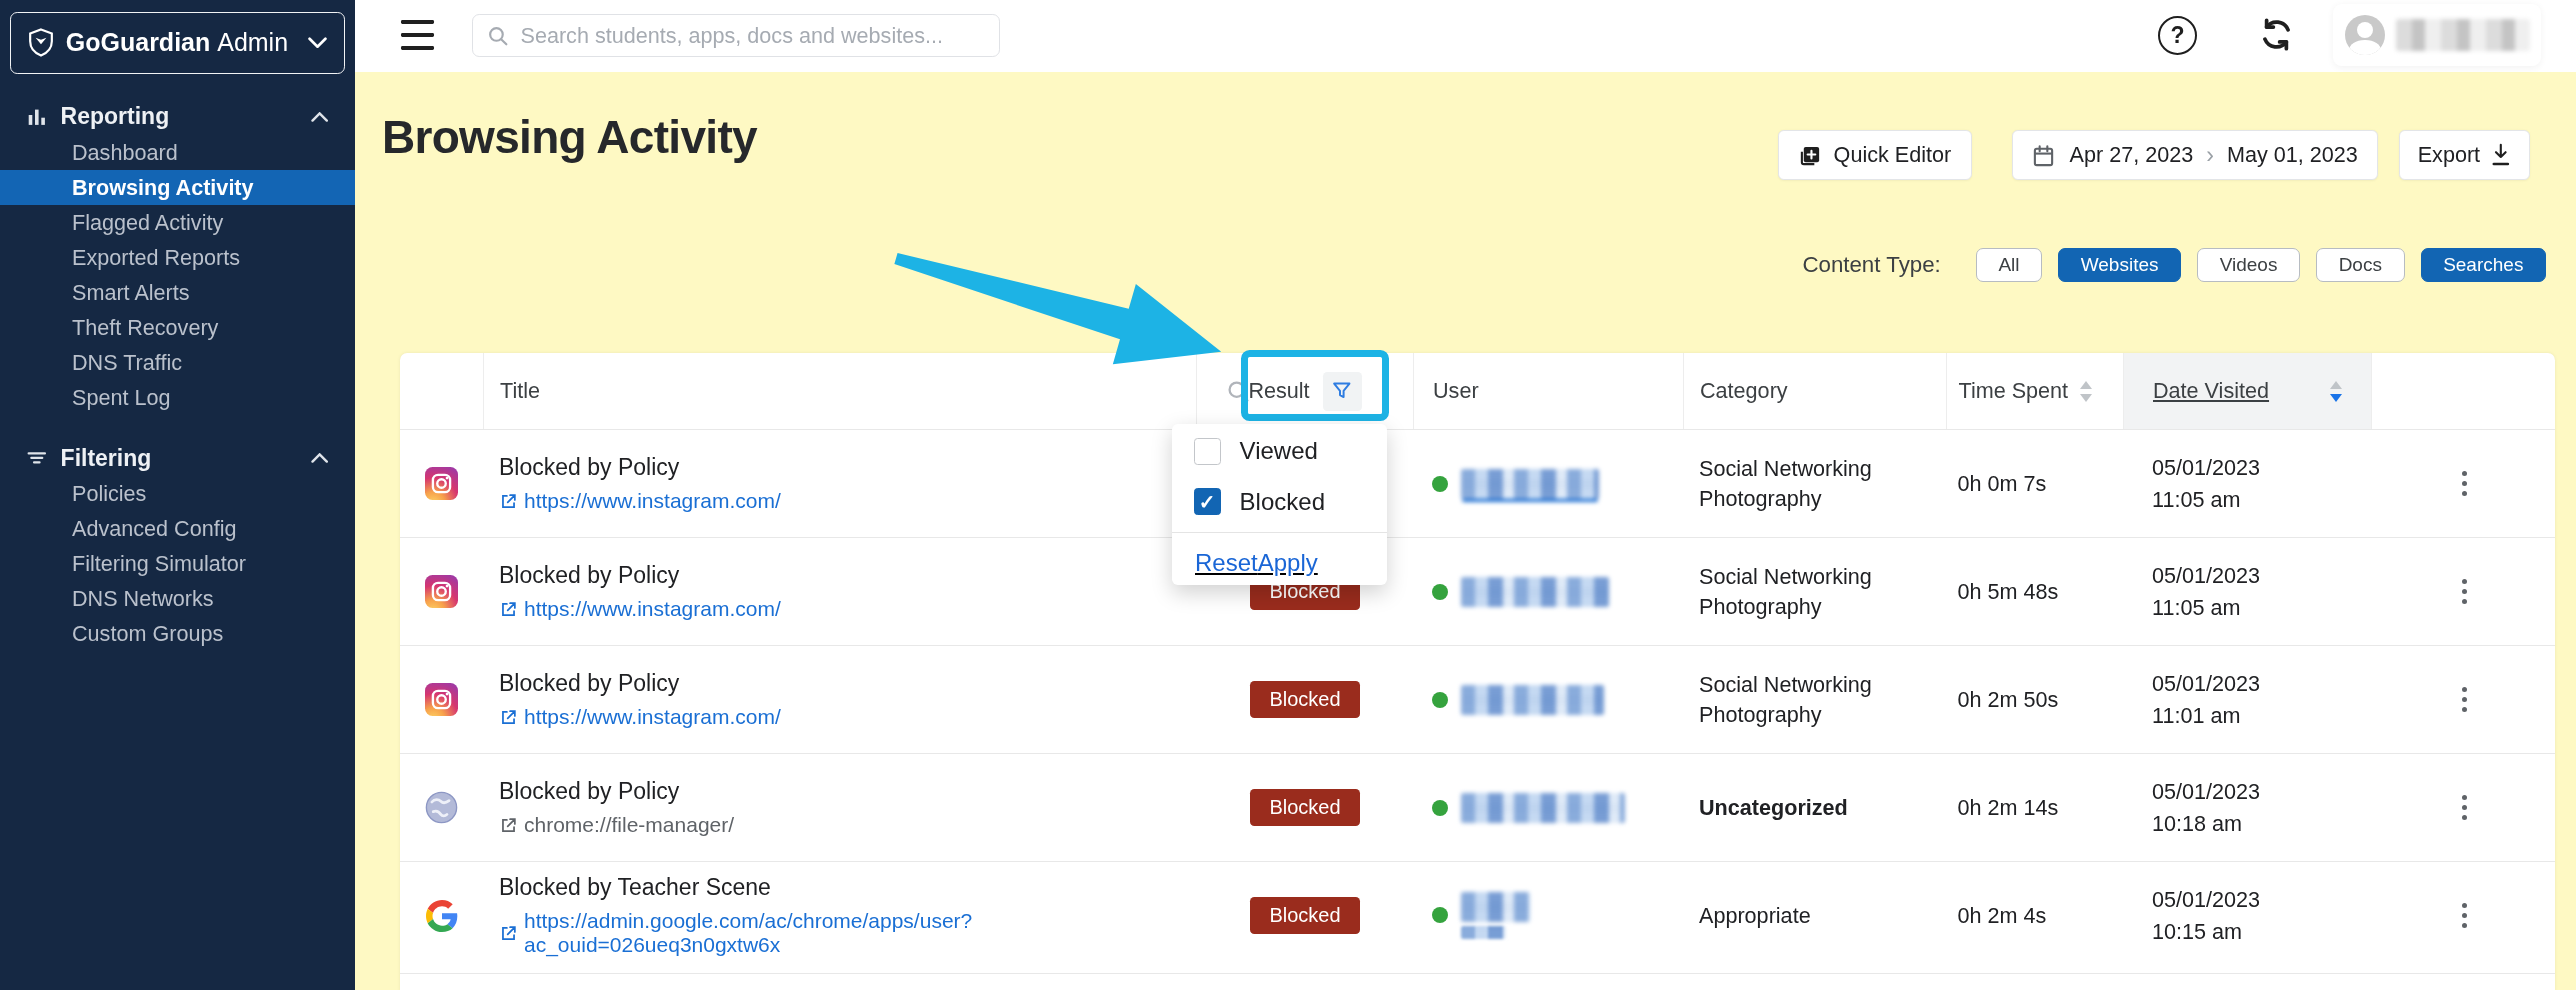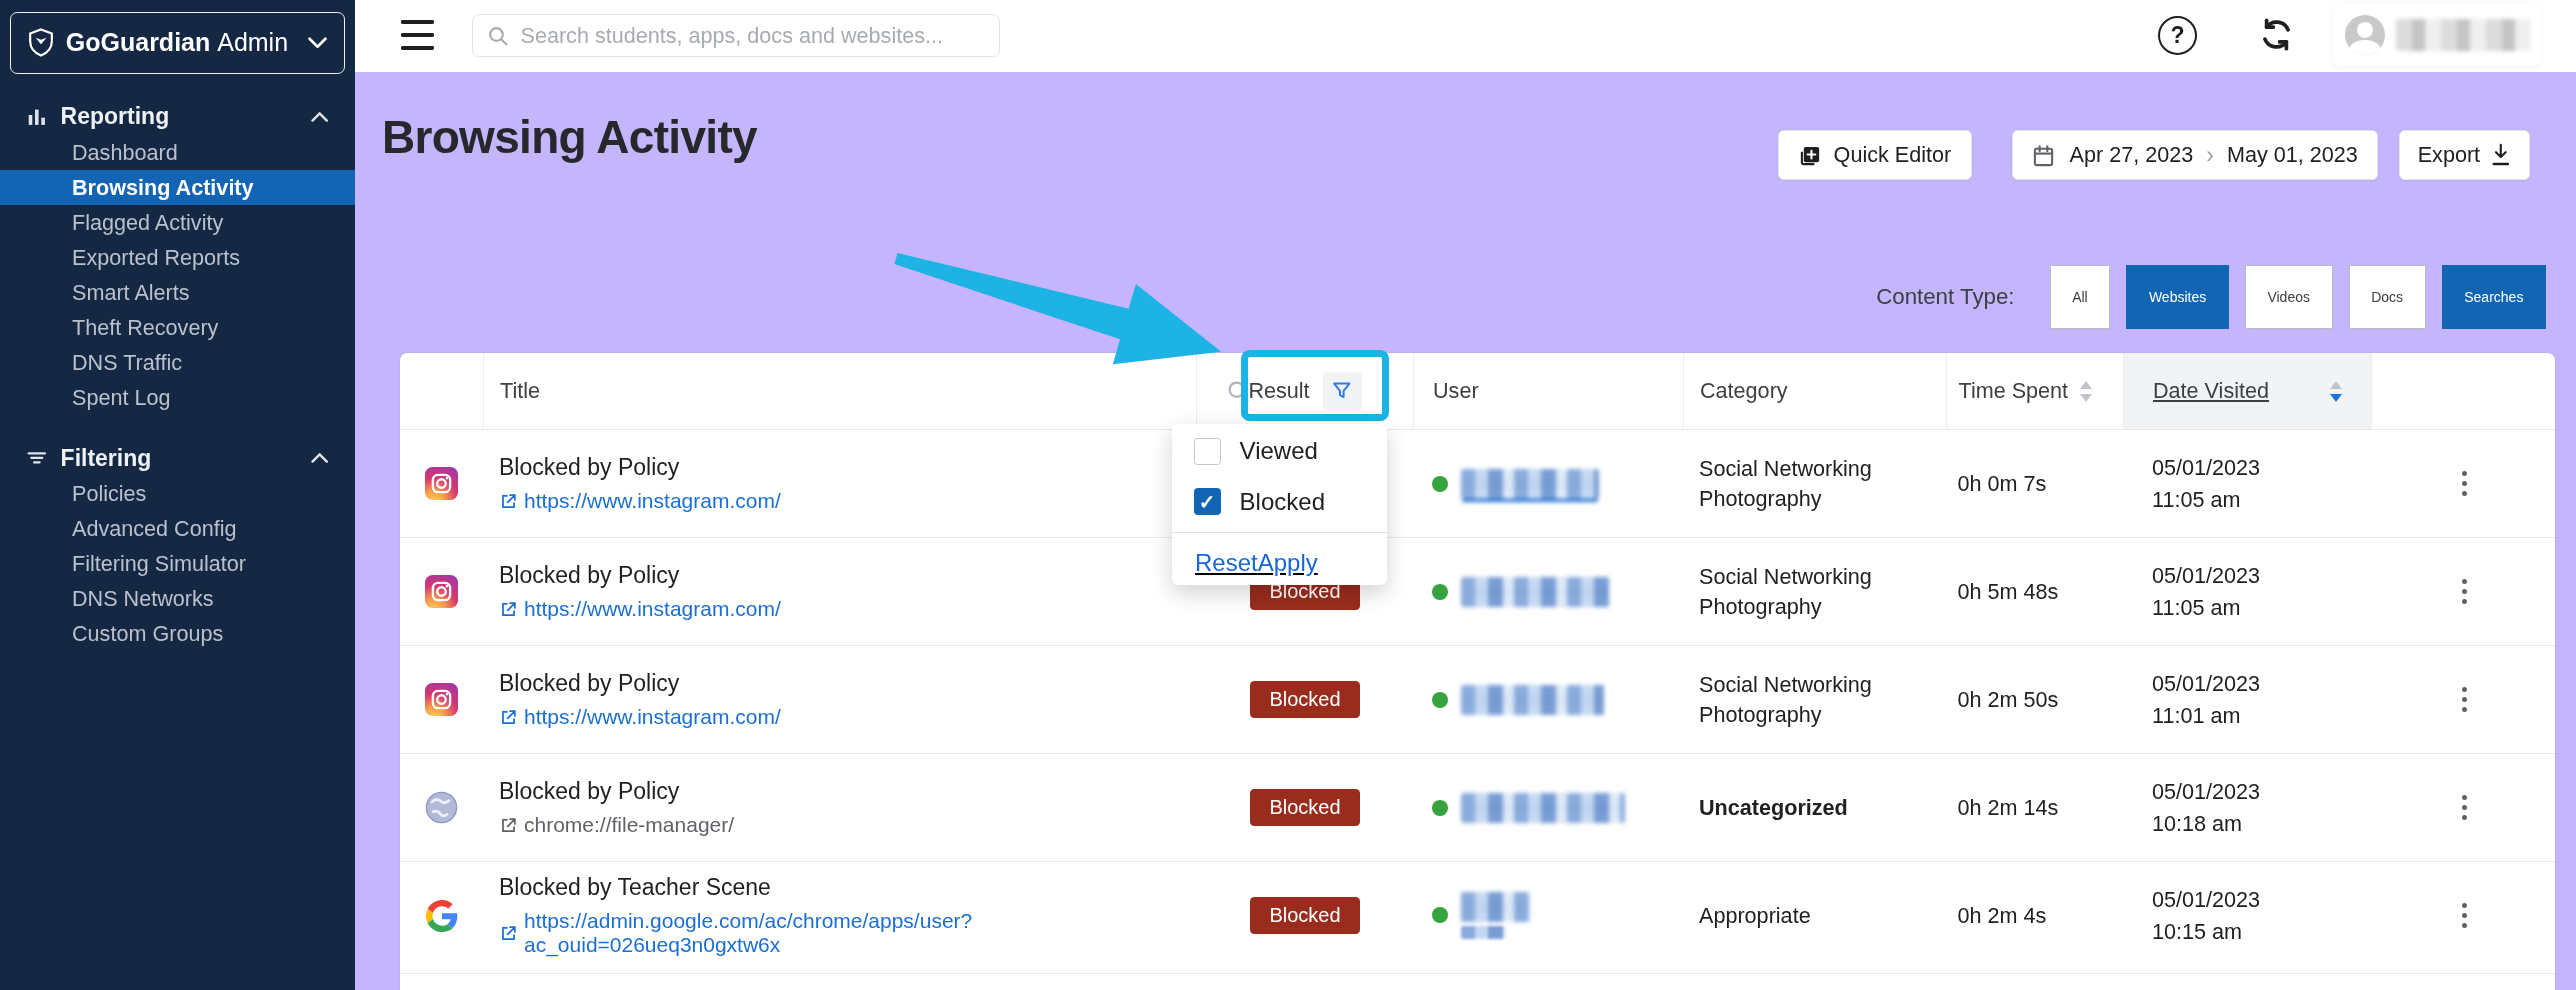--- a/index.html
+++ b/index.html
@@ -1,17 +1,17 @@
 <!DOCTYPE html>
 <html style="font-size:11.5px"><head>
 <meta charset="utf-8">
 <style>
   * { margin:0; padding:0; box-sizing:border-box; }
   html,body { width:2576px; height:990px; font-family:"Liberation Sans", sans-serif; }
-  .app { position:relative; width:2576px; height:990px; background:#c4b5fd; overflow:hidden; }
+  .app { position:relative; width:2576px; height:990px; background:#fef9c3; overflow:hidden; }
 
   
   .sidebar { position:absolute; left:0; top:0; width:355px; height:990px; background:#152843; z-index:2; }
   .logo-box { margin:11.5px 10px 0 10px; height:62px; border:1.4px solid #f1f3f5; border-radius:7.2px;
               display:flex; align-items:center; padding:0 17.3px; cursor:pointer; }
   .logo-shield { width:26px; height:29px; margin-right:11.5px; flex:none; }
   .logo-text { font-size:25px; color:#fff; white-space:nowrap; }
   .logo-text b { font-weight:700; }
   .logo-chevron { margin-left:auto; width:19px; height:11.5px; }
   .nav-section-header { display:flex; align-items:center; padding:0 27px 0 26px; height:37px; margin-top:24.5px;
@@ -56,24 +56,24 @@
   .btn-org { margin-left:40px; padding:0 17.3px; }
   .org-ring { width:21.6px; height:21.6px; border:5.8px solid #1265b3; border-radius:50%; margin-right:11.5px; flex:none; }
   .btn-org .chev { width:16px; height:9.4px; margin-left:14.4px; }
   .btn-date { margin-left:40px; padding:0 19px; }
   .btn-date svg { width:23px; height:23px; margin-right:14.4px; }
   .date-sep { color:#9aa0a6; margin:0 13px; font-size:23px; }
   .btn-export { margin-left:21.6px; padding:0 17.3px; }
   .btn-export svg { width:21.6px; height:24.5px; margin-left:10px; }
 
   
-  .content-type { position:absolute; right:30px; top:265px; display:flex; align-items:center; }
+  .content-type { position:absolute; right:30px; top:248px; display:flex; align-items:center; }
   .ct-label { font-size:22.3px; color:#3c4043; margin-right:19px; }
-  .ct-btn { height:64px; border-radius:0; display:flex; align-items:center; padding:0 21.6px;
-            font-size:14px; margin-left:16px; cursor:pointer; background:#fff; border:1.4px solid #b7bcc2; color:#3c4043; }
+  .ct-btn { height:34px; border-radius:7px; display:flex; align-items:center; padding:0 21.6px;
+            font-size:19px; margin-left:16px; cursor:pointer; background:#fff; border:1.4px solid #b7bcc2; color:#3c4043; }
   .ct-btn.active { background:#1265b3; border-color:#1265b3; color:#fff; }
 
   
   .table-card { position:absolute; left:400px; top:353px; width:2155px; height:637px; background:#fff;
                 border-radius:7.2px 7.2px 0 0; box-shadow:0 0.7px 3.6px rgba(0,0,0,0.08); z-index:1; }
   .tgrid { display:grid; grid-template-columns:83px 714px 216px 270px 263px 177px 249px 184px; align-items:center; }
   .thead { height:76px; color:#3c4043; font-size:21.6px; position:relative; }
   .hcell { display:flex; align-items:center; height:76px; }
   .h-title { padding-left:16px; border-left:0.7px solid #ededed; border-right:0.7px solid #ededed; }
   .h-result { justify-content:center; }

